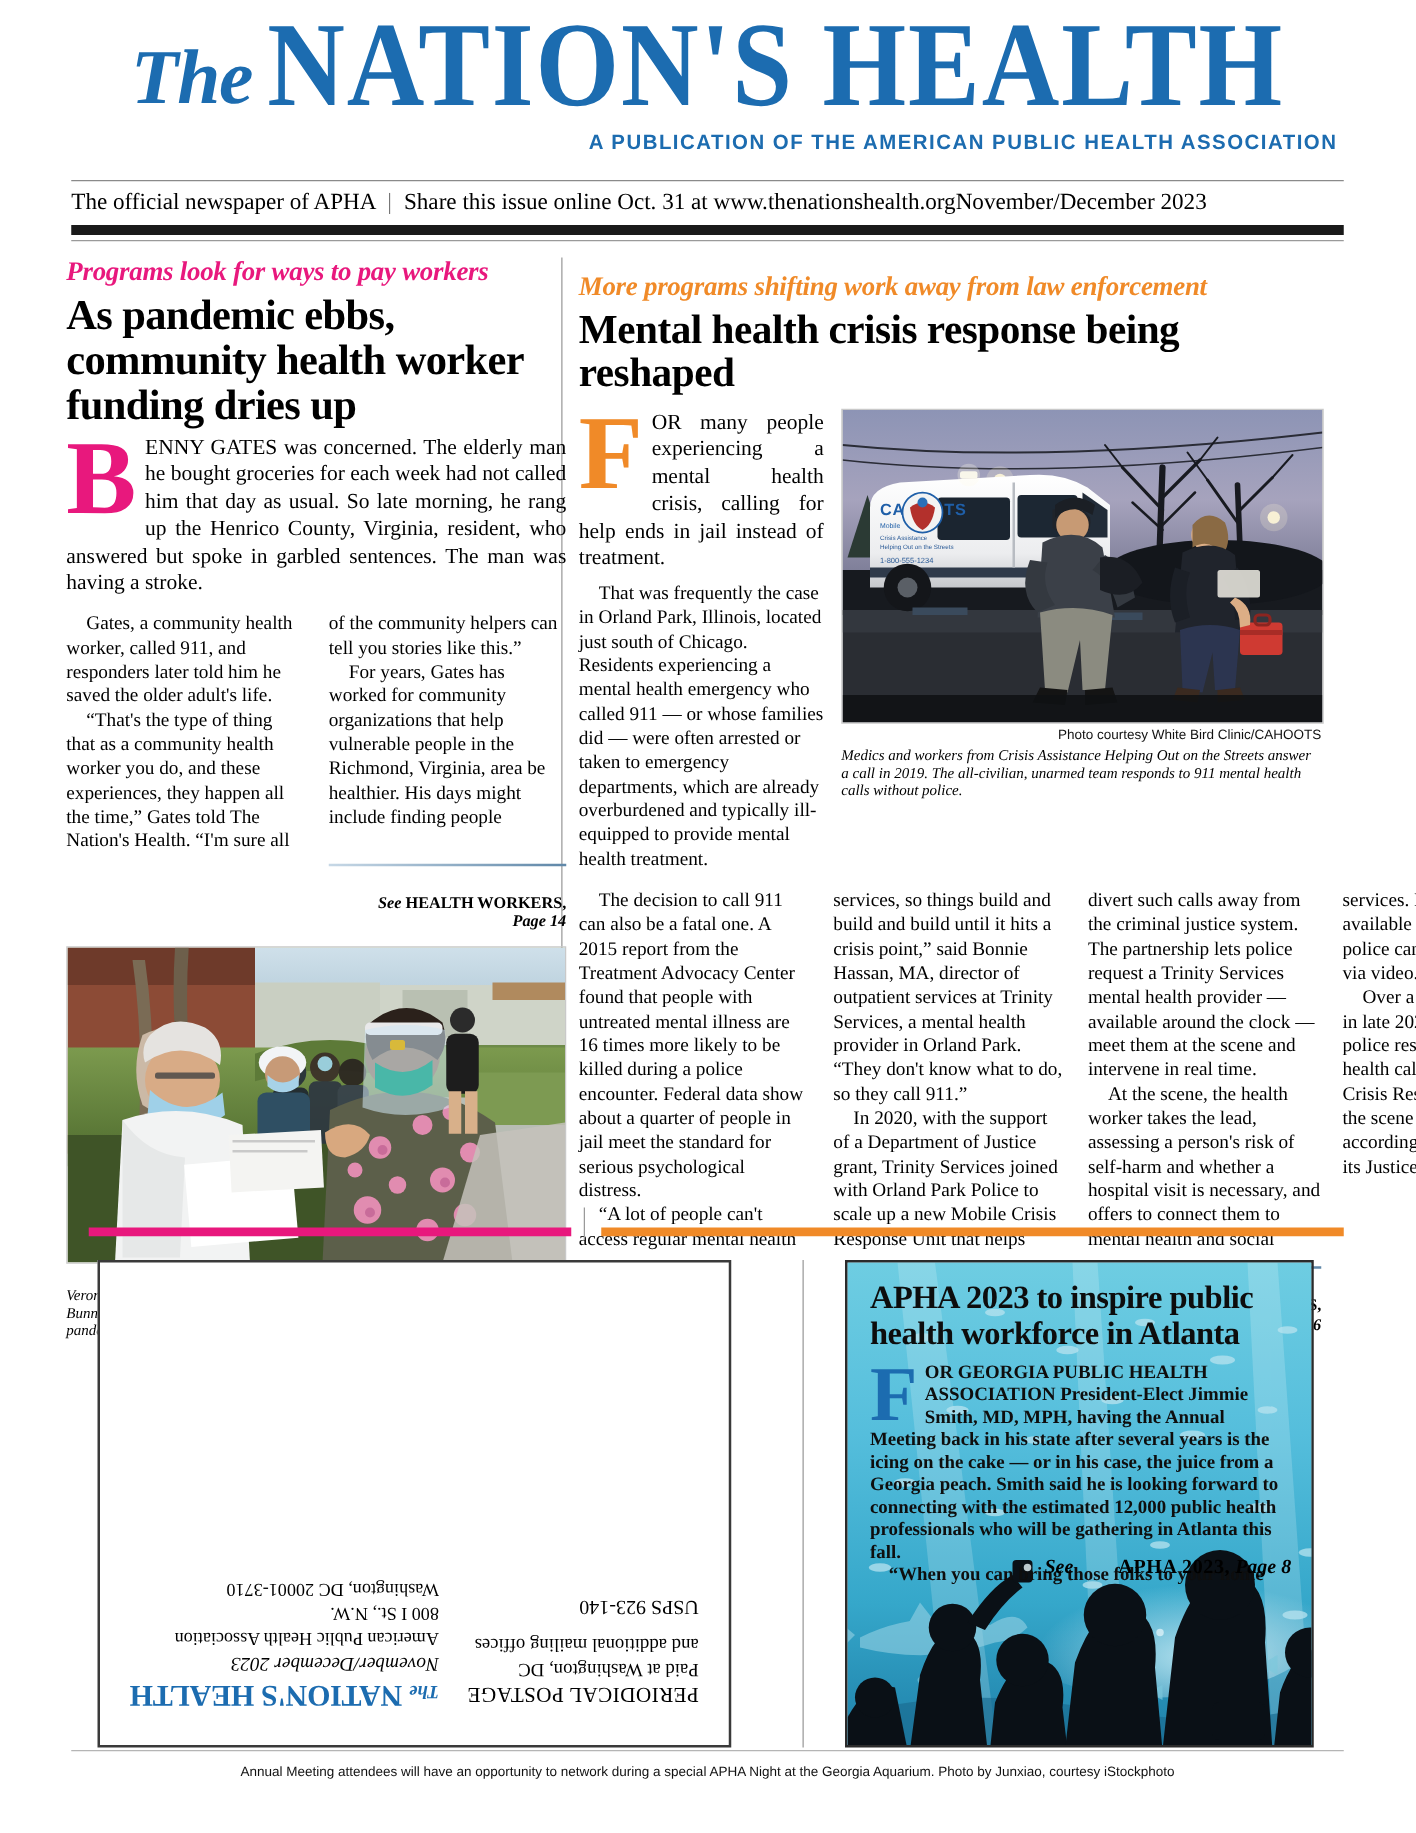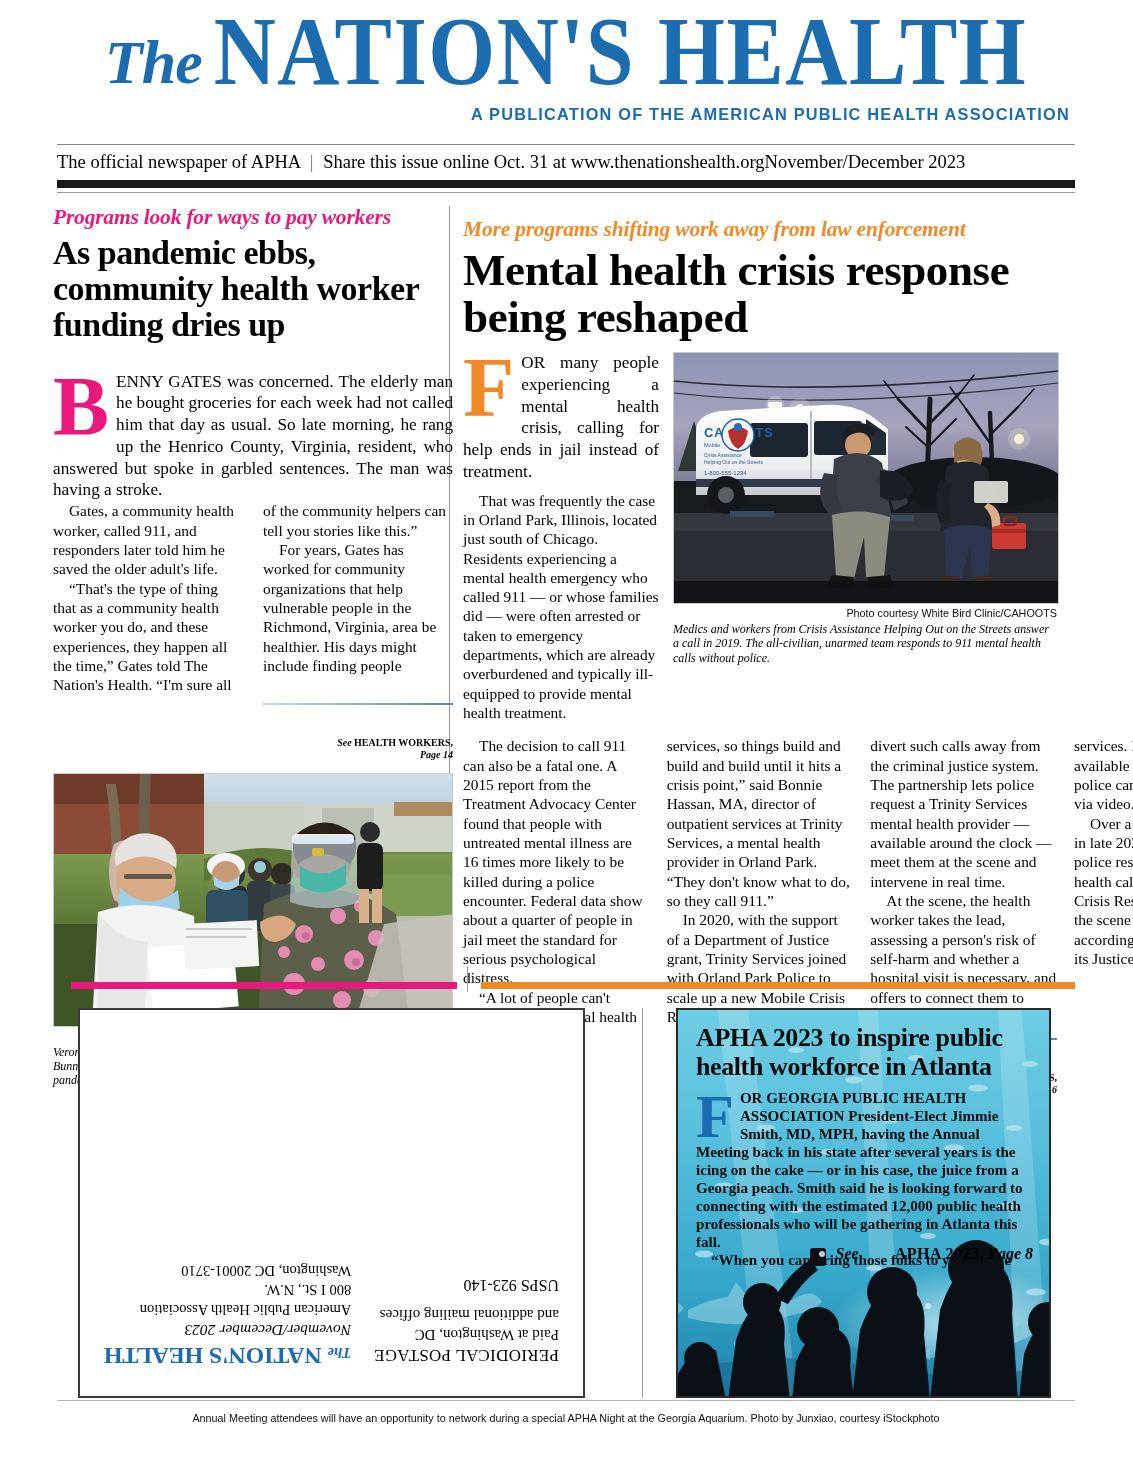--- a/index.html
+++ b/index.html
@@ -54,43 +54,43 @@
   .kicker-pink{
     font-style:italic;font-weight:700;font-size:21.5px;
     color:#E8187D;line-height:1.1;margin-bottom:5px;letter-spacing:-.2px;
   }
   .kicker-orange{
     font-style:italic;font-weight:700;font-size:21.5px;
     color:#F08A28;line-height:1.1;margin-bottom:5px;letter-spacing:-.2px;margin-top:12px;
   }
   .hl-left{
     font-weight:700;font-size:34px;line-height:1.06;letter-spacing:-.5px;
-    margin:0 0 28px 0;
+    margin:0 0 4px 0;
   }
   .hl-main{
-    font-weight:700;font-size:45px;line-height:1.06;letter-spacing:-.4px;
+    font-weight:700;font-size:33px;line-height:1.06;letter-spacing:-.4px;
     margin:0 0 10px 0;
   }
 
   
   .lead{font-size:17.2px;line-height:1.265;text-align:justify;}
   .lead .dropcap{
     float:left;font-weight:700;font-size:84px;line-height:.76;
     padding:4px 7px 0 0;color:#E8187D;font-family:"Liberation Serif", serif;
   }
   .lead.orange .dropcap{color:#F08A28;}
 
-  .twocol{column-count:2;column-gap:20px;margin-top:0;}
+  .twocol{column-count:2;column-gap:20px;margin-top:12px;}
   .bodytext{font-size:15.4px;line-height:1.255;text-align:left;}
   .bodytext p{margin:0;text-indent:16px;}
   .bodytext p.first{text-indent:16px;}
 
   .jump{
-    text-align:right;font-size:10px;font-weight:700;line-height:1.2;
-    margin-top:25px;padding-top:7px;
+    text-align:right;font-size:13px;font-weight:700;line-height:1.2;
+    margin-top:14px;padding-top:7px;
   }
   .jump .ital{font-style:italic;font-weight:700;}
   .jump .pg{font-style:italic;font-weight:700;display:block;}
   .jumprule{height:2px;background:linear-gradient(to right,#c7d8e6,#5f87a8);margin-bottom:6px;}
 
   
   .photo{position:relative;overflow:hidden;border:1px solid #c9c9c9;}
   .credit{
     font-family:"Liberation Sans", sans-serif;font-size:10.8px;color:#111;
     text-align:right;margin-top:3px;

